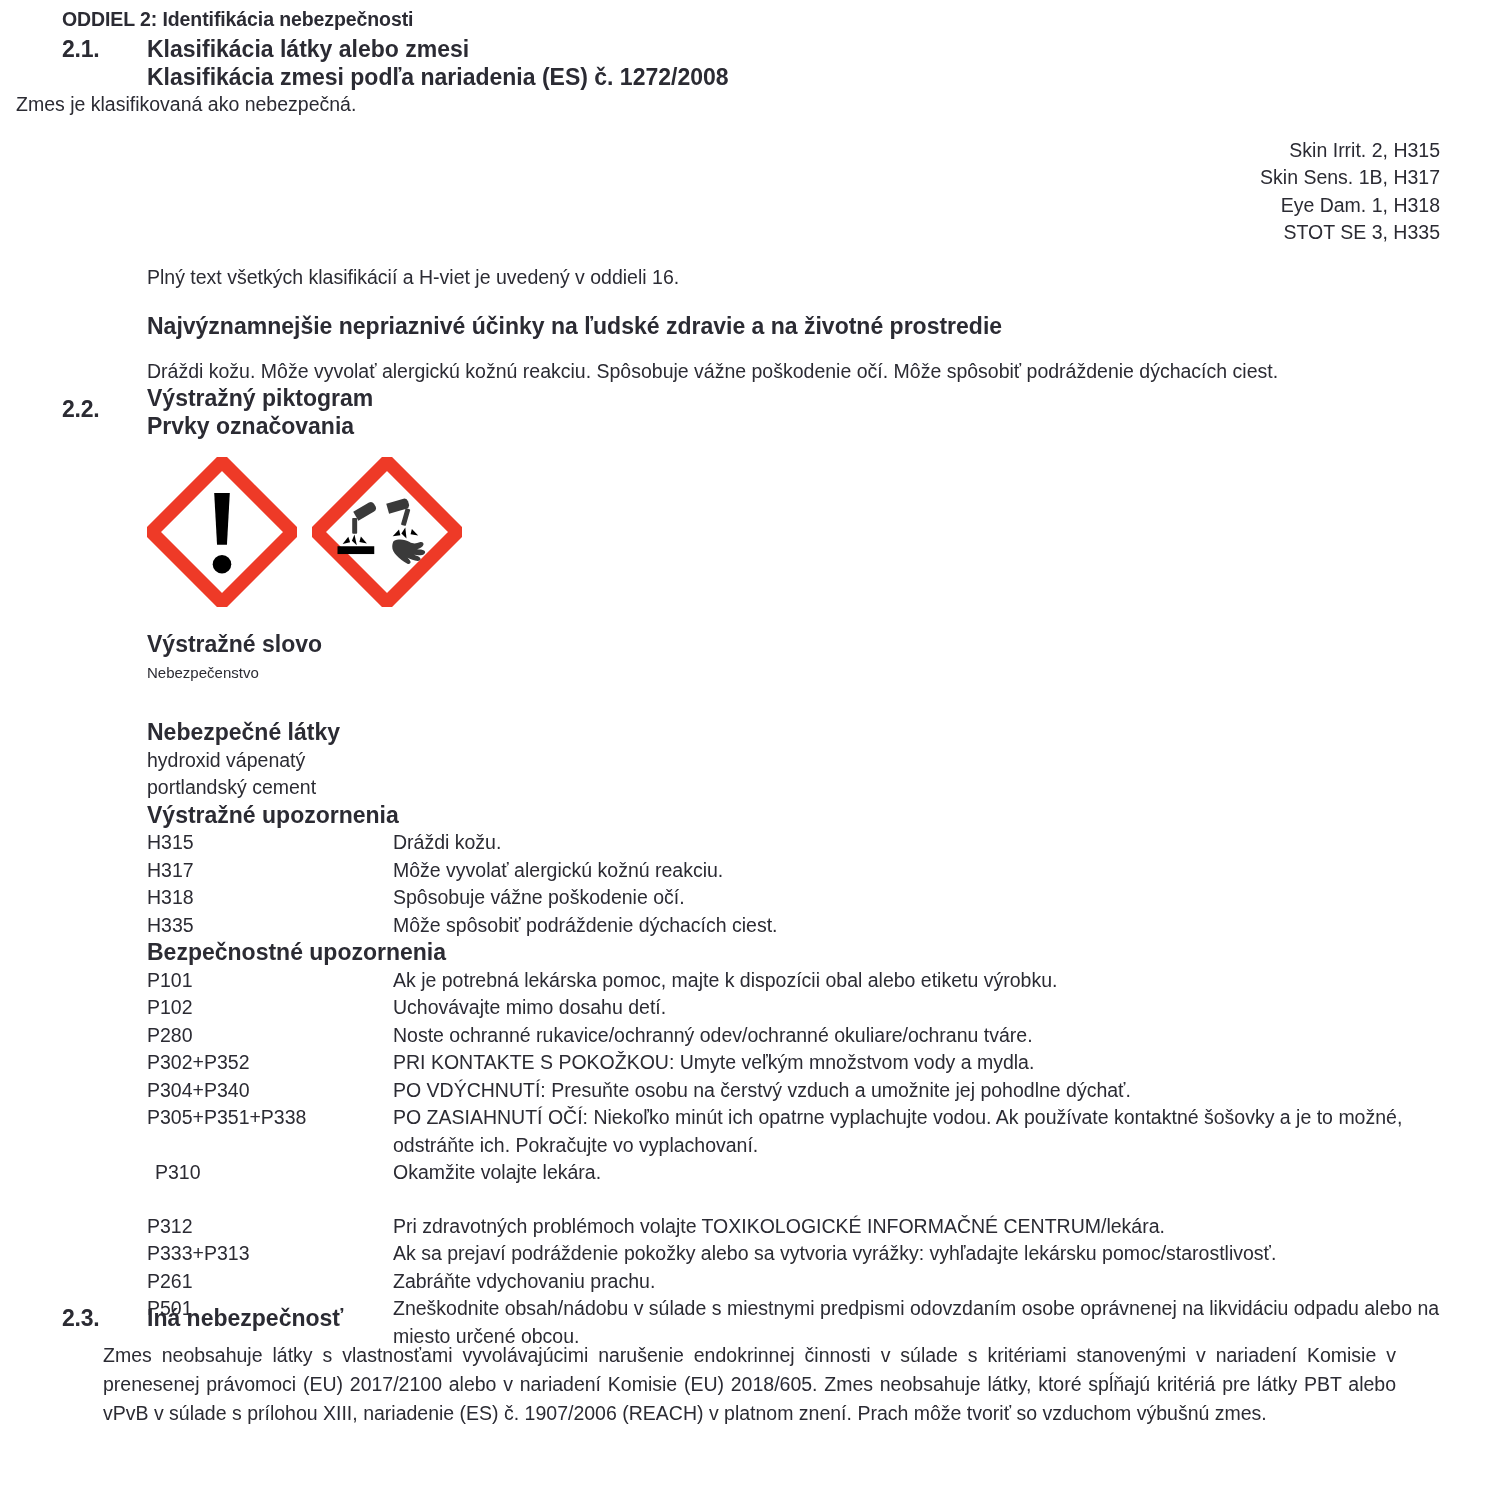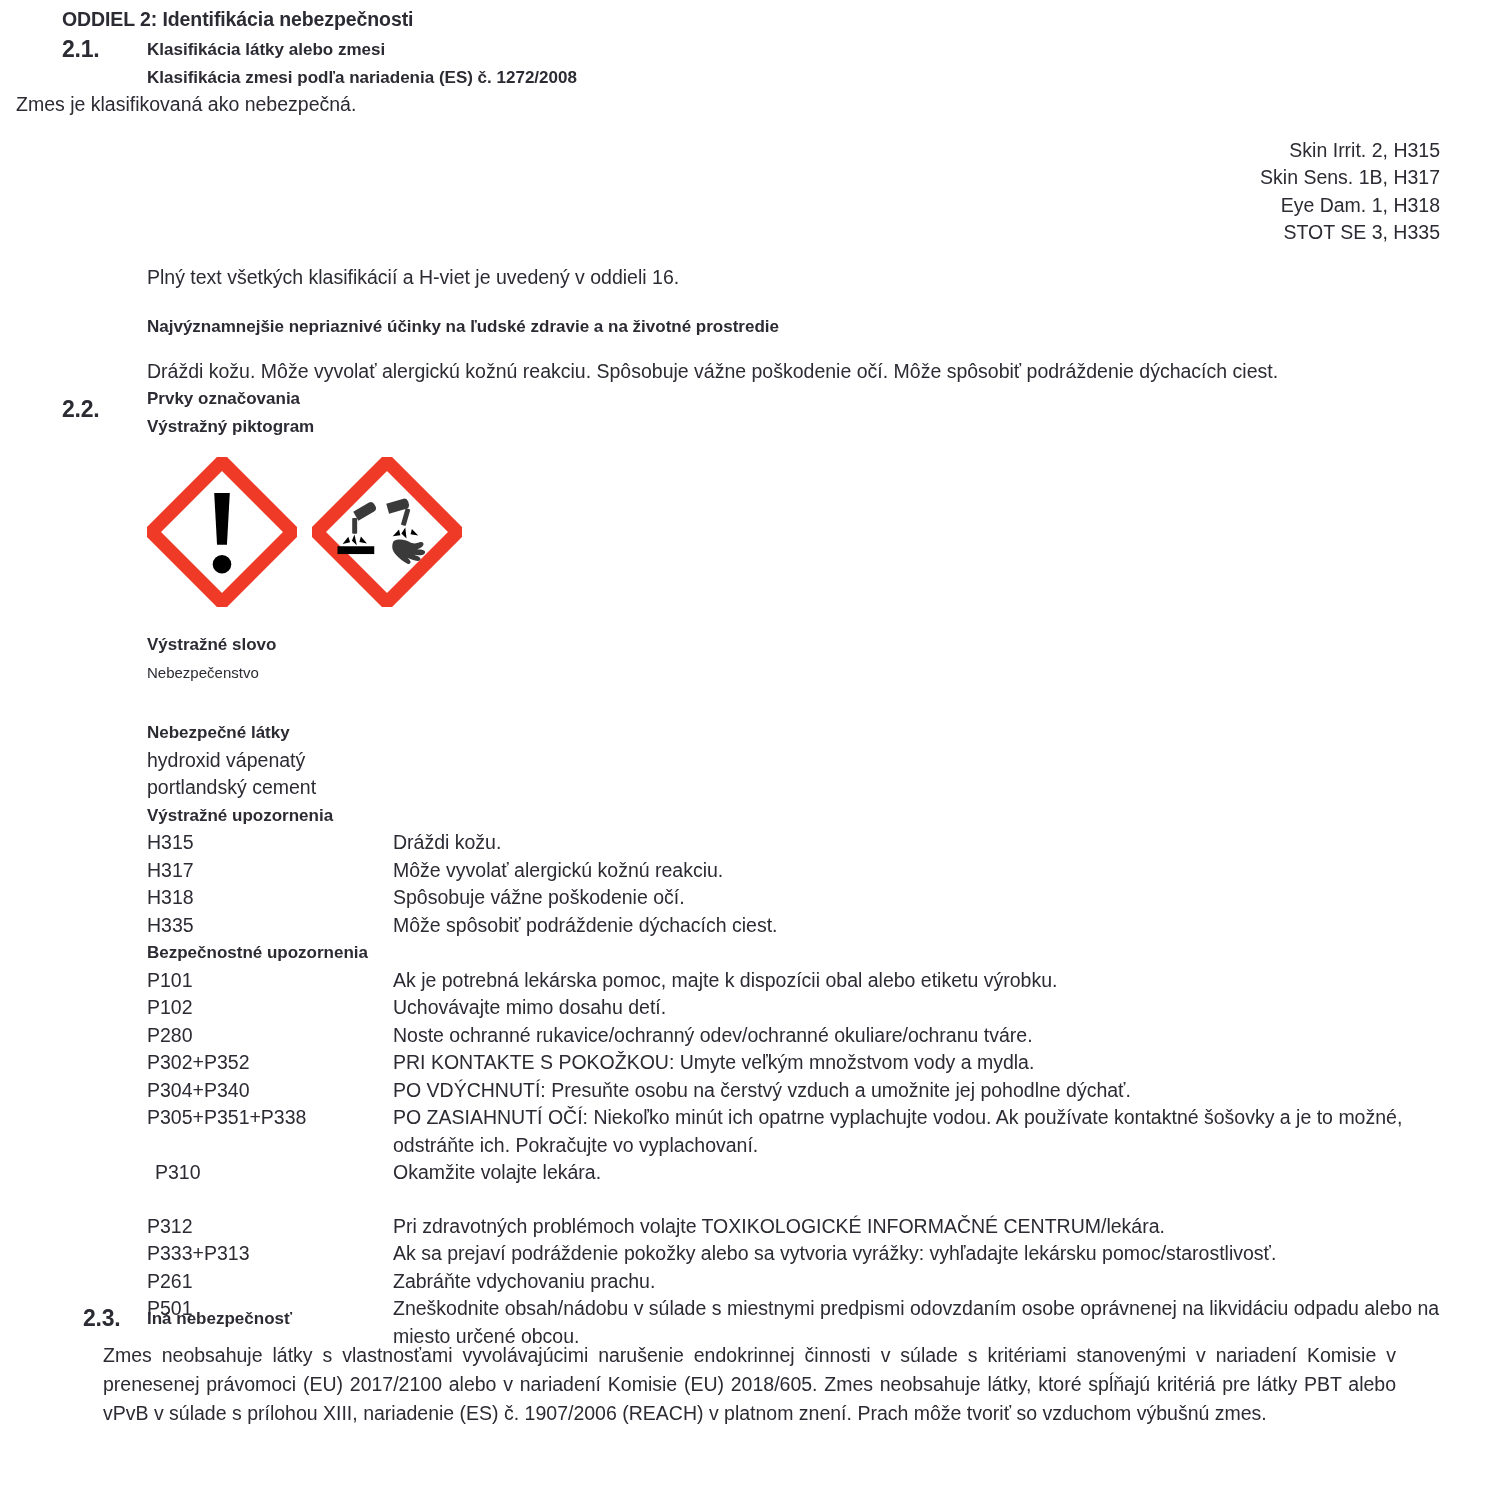--- a/index.html
+++ b/index.html
@@ -28,21 +28,21 @@
     font-size: 23px;
     letter-spacing: -0.2px;
   }
   .body-col {
     margin-left: 147px;
     font-size: 19.5px;
     line-height: 27.5px;
   }
   .bold-head {
     font-weight: bold;
-    font-size: 17px;
+    font-size: 23px;
     line-height: 27.5px;
   }
 
   
   #sec-title {
     position: absolute;
     left: 62px;
     top: 8px;
     font-weight: bold;
     font-size: 19.5px;
@@ -92,21 +92,21 @@
     line-height: 27.5px;
     padding: 0;
   }
   .stmt-table td.code { width: 246px; white-space: nowrap; }
   .stmt-table td.code.indented { padding-left: 8px; }
   .stmt-table td.text { width: 1047px; white-space: normal; }
   .stmt-table tr.gap td { height: 26px; line-height: 26px; font-size: 0; }
 
   
   #b23 { position: absolute; left: 0; top: 1305px; width: 1440px; }
-  #b23 .num-col { top: 0; margin-left: 21px; }
+  #b23 .num-col { top: 0; }
   #b23 .head { margin-left: 147px; }
   #b23 .para {
     margin-left: 103px;
     margin-top: 8px;
     width: 1293px;
     font-size: 19.5px;
     line-height: 29px;
     text-align: justify;
     white-space: normal;
   }
@@ -137,23 +137,23 @@
     <div class="note">Plný text všetkých klasifikácií a H-viet je uvedený v oddieli 16.</div>
 
     <div class="effects-head bold-head">Najvýznamnejšie nepriaznivé účinky na ľudské zdravie a na životné prostredie</div>
 
     <div class="effects-text">Dráždi kožu. Môže vyvolať alergickú kožnú reakciu. Spôsobuje vážne poškodenie očí. Môže spôsobiť podráždenie dýchacích ciest.</div>
   </div>
 
   <div id="b22">
     <div class="num-col">2.2.</div>
 
+    <div class="bold-head" style="margin-left:147px;">Výstražný piktogram</div>
+
     <div class="bold-head" style="margin-left:147px;">Prvky označovania</div>
-
-    <div class="bold-head" style="margin-left:147px;">Výstražný piktogram</div>
 
     <div class="pictos">
 
       <svg class="picto" viewBox="0 0 100 100">
         <polygon points="50,3 97,50 50,97 3,50" fill="#ffffff" stroke="#EE3A27" stroke-width="9" stroke-linejoin="miter"></polygon>
         <path d="M44.8 24 h10.4 l-1.9 34.5 h-6.6 z" fill="#000000"></path>
         <circle cx="50" cy="71.5" r="6.2" fill="#000000"></circle>
       </svg>
 
       <svg class="picto" viewBox="0 0 100 100">

